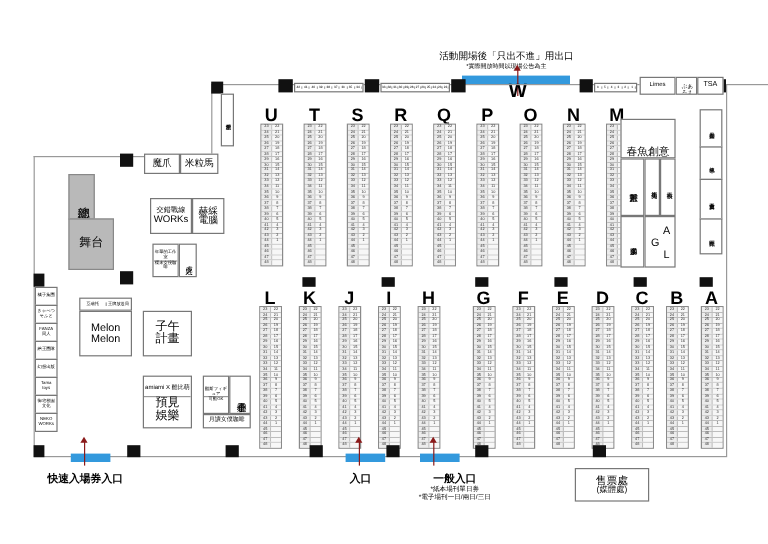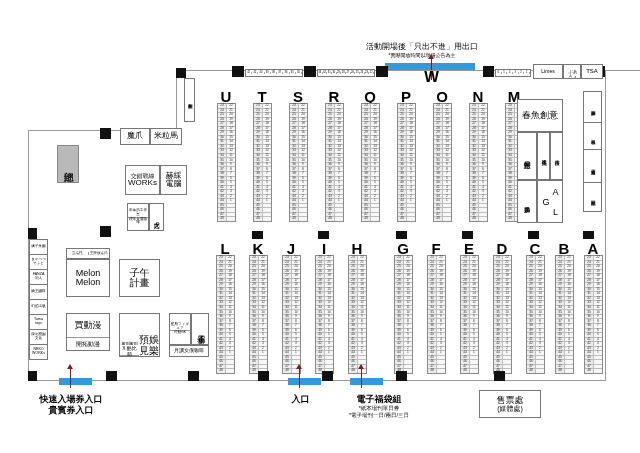--- a/index.html
+++ b/index.html
@@ -2398,20 +2398,21 @@
   <div class="pillar" style="left:28px;top:228px;width:9px;height:11px;"></div>
   <div class="pillar" style="left:28px;top:371px;width:9px;height:10px;"></div>
   <div class="pillar" style="left:106px;top:371px;width:11px;height:10px;"></div>
   <div class="pillar" style="left:188px;top:371px;width:11px;height:10px;"></div>
   <div class="pillar" style="left:258px;top:371px;width:11px;height:10px;"></div>
   <div class="pillar" style="left:322px;top:371px;width:11px;height:10px;"></div>
   <div class="pillar" style="left:396px;top:371px;width:11px;height:10px;"></div>
   <div class="pillar" style="left:494px;top:371px;width:11px;height:10px;"></div>
 
   <div class="box grey t10" style="left:57px;top:145px;width:22px;height:38px;writing-mode:vertical-rl;text-orientation:upright;">總部</div>
+  <div class="box grey t10" style="left:57px;top:182px;width:38px;height:43px;">舞台</div>
 
   <div class="box t8" style="left:120px;top:128px;width:30px;height:17px;">魔爪</div>
   <div class="box t8" style="left:150px;top:128px;width:32px;height:17px;">米粒馬</div>
 
   <div class="box" style="left:125px;top:165px;width:35px;height:30px;flex-direction:column;">
     <span class="t6">交錯戰線</span>
     <span class="t8">WORKs</span>
   </div>
   <div class="box" style="left:160px;top:165px;width:27px;height:30px;flex-direction:column;">
     <span class="t8">赫綵</span>
@@ -2443,39 +2444,35 @@
     <span class="t9">Melon</span>
     <span class="t9">Melon</span>
   </div>
 
   <div class="box" style="left:119px;top:259px;width:41px;height:38px;flex-direction:column;">
     <span class="t10">子午</span>
     <span class="t10">計畫</span>
   </div>
 
 
-  <div class="box" style="left:66px;top:313px;width:44px;height:38px;flex-direction:column;">
-    <span class="t9" style="flex:1;display:flex;align-items:center;border-bottom:1px solid #999;width:100%;justify-content:center;">買動漫</span>
-    <span class="t6" style="height:12px;display:flex;align-items:center;justify-content:center;width:100%;">開拓動漫</span>
-  </div>
-
-  <div class="box" style="left:119px;top:313px;width:41px;height:44px;flex-direction:row;align-items:flex-end;">
+
+  <div class="box" style="left:119px;top:313px;width:41px;height:44px;flex-direction:column;">
     <span class="t5" style="height:12px;display:flex;align-items:center;justify-content:center;border-bottom:1px solid #999;width:100%;">amiami X 酷比萌</span>
     <span class="t10">預見</span>
     <span class="t10">娛樂</span>
   </div>
 
   <div class="box" style="left:169px;top:313px;width:22px;height:32px;flex-direction:column;font-size:3.6px;">
     <span style="border-bottom:1px solid #999;width:100%;">酷斯フィギュア</span>
     <span style="width:100%;">可動GK</span>
   </div>
   <div class="box t8 vtext" style="left:191px;top:313px;width:18px;height:32px;">小倉電子</div>
   <div class="box t5" style="left:169px;top:345px;width:40px;height:12px;">月讀女僕咖啡</div>
 
-  <div class="box" style="left:517px;top:99px;width:46px;height:33px;flex-direction:row;">
+  <div class="box" style="left:517px;top:99px;width:46px;height:33px;flex-direction:row;align-items:flex-end;">
     <span class="t9">春魚</span>
     <span class="t9">創意</span>
   </div>
   <div class="box t7 vtext" style="left:517px;top:132px;width:20px;height:48px;">芒果派對</div>
   <div class="box t5 vtext" style="left:537px;top:132px;width:13px;height:48px;">黑兔美術</div>
   <div class="box t5 vtext" style="left:550px;top:132px;width:13px;height:48px;">市工科技</div>
   <div class="box t9 vtext" style="left:537px;top:180px;width:26px;height:43px;">A L G</div>
   <div class="box t6 vtext" style="left:517px;top:180px;width:20px;height:43px;">加購多多</div>
 
   <div id="right-column" style="position:absolute;left:583px;top:92px;width:19px;">
@@ -2483,35 +2480,34 @@
       <div class="box vtext" style="position: relative; width: 19px; height: 28px; margin-top: -1px; font-size: 4.5px;">楓林寒</div>
       <div class="box vtext" style="position: relative; width: 19px; height: 34px; margin-top: -1px; font-size: 4.5px;">金玉道寶齋</div>
       <div class="box vtext" style="position: relative; width: 19px; height: 30px; margin-top: -1px; font-size: 4.5px;">巨斤戰團</div>
     </div>
 
   <div class="gate" style="left:59px;top:378px;width:33px;height:7px;"></div>
   <div class="arrow" style="left:70px;top:368px;height:20px;"></div>
   <div class="arrowhead" style="left:67px;top:364px;"></div>
   <div class="cap" style="left:16px;top:394px;width:110px;">
     <div class="main">快速入場券入口</div>
-    <div class="main">貴賓券入口</div>
   </div>
 
   <div class="gate" style="left:288px;top:378px;width:33px;height:7px;"></div>
   <div class="arrow" style="left:299px;top:368px;height:20px;"></div>
   <div class="arrowhead" style="left:296px;top:364px;"></div>
   <div class="cap" style="left:248px;top:394px;width:105px;">
     <div class="main">入口</div>
   </div>
 
   <div class="gate" style="left:350px;top:378px;width:33px;height:7px;"></div>
   <div class="arrow" style="left:361px;top:368px;height:20px;"></div>
   <div class="arrowhead" style="left:358px;top:364px;"></div>
   <div class="cap" style="left:318px;top:394px;width:122px;">
-    <div class="main">電子福袋組</div>
+    <div class="main">一般入口</div>
     <div class="sub">*紙本場刊單日券</div>
     <div class="sub">*電子場刊一日/兩日/三日</div>
   </div>
 
   <div class="box" style="left:479px;top:390px;width:62px;height:28px;flex-direction:column;">
     <span class="t9">售票處</span>
     <span class="t7">(媒體處)</span>
   </div>
 
 </div>

